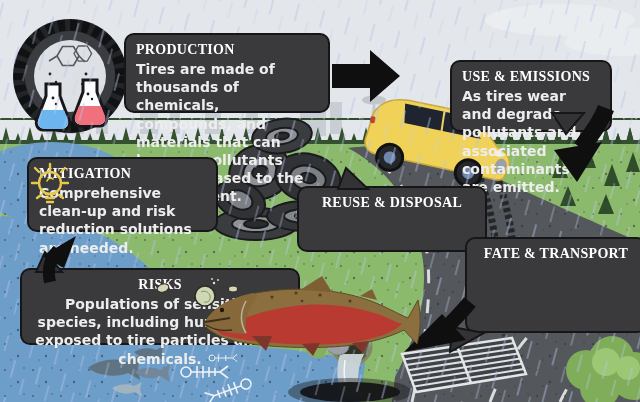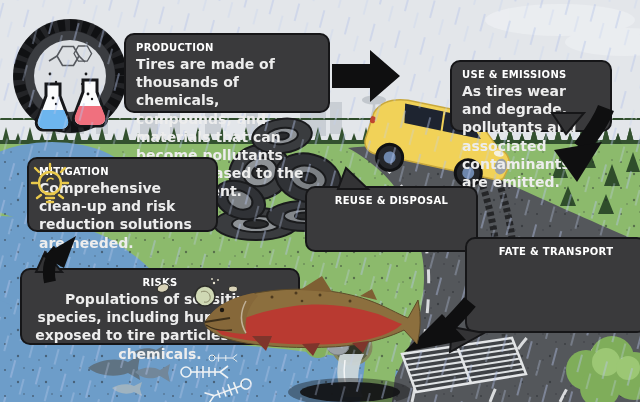--- a/index.html
+++ b/index.html
@@ -3,21 +3,21 @@
 <meta charset="utf-8">
 <style>
   html,body{margin:0;padding:0;background:#fff;}
   .stage{position:relative;width:640px;height:402px;overflow:hidden;
          font-family:"DejaVu Sans","Liberation Sans",sans-serif;background:#e3e6ea;}
   .stage svg{position:absolute;left:0;top:0;}
   #bg{z-index:1;}
   #fg{z-index:3;pointer-events:none;}
   .callout{position:absolute;z-index:2;background:#3a3a3c;border:2px solid #161618;
            border-radius:10px;color:#f2f2f2;padding:7px 10px;box-sizing:border-box;}
-  .box-title{font-size:10px;font-weight:700;letter-spacing:.3px;color:#ffffff;margin-bottom:2px;}
+  .box-title{font-size:14px;font-weight:700;letter-spacing:.3px;color:#ffffff;margin-bottom:2px;font-family:Liberation Serif, serif;}
   .box-body{font-size:14px;font-weight:600;line-height:1.3;color:#ededed;}
   .center{text-align:center;}
   .mitigation-inner{display:flex;align-items:center;gap:7px;}
   .bulb{flex:0 0 auto;}
 </style>
 </head>
 <body>
 
 <div class="stage">
 
@@ -274,21 +274,21 @@
           <path d="M18,22 a4,4 0 0 1 6,-2" stroke-width="1.6"></path>
         </g>
       </svg>
       <div>
         <div class="box-title">MITIGATION</div>
         <div class="box-body">Comprehensive clean-up and risk reduction solutions are needed.</div>
       </div>
     </div>
   </div>
 
-  <div class="callout center" style="left:297px;top:186px;width:173px;height:66px;margin-left:8px;">
+  <div class="callout center" style="left:297px;top:186px;width:190px;height:66px;">
     <div class="box-title">REUSE &amp; DISPOSAL</div>
   </div>
 
   <div class="callout center" style="left:465px;top:237px;width:182px;height:96px;">
     <div class="box-title">FATE &amp; TRANSPORT</div>
   </div>
 
   <div class="callout" style="left:20px;top:268px;width:280px;height:77px;text-align:center;">
     <div class="box-title">RISKS</div>
     <div class="box-body">Populations of sensitive species, including humans, are exposed to tire particles and/or chemicals.</div>

